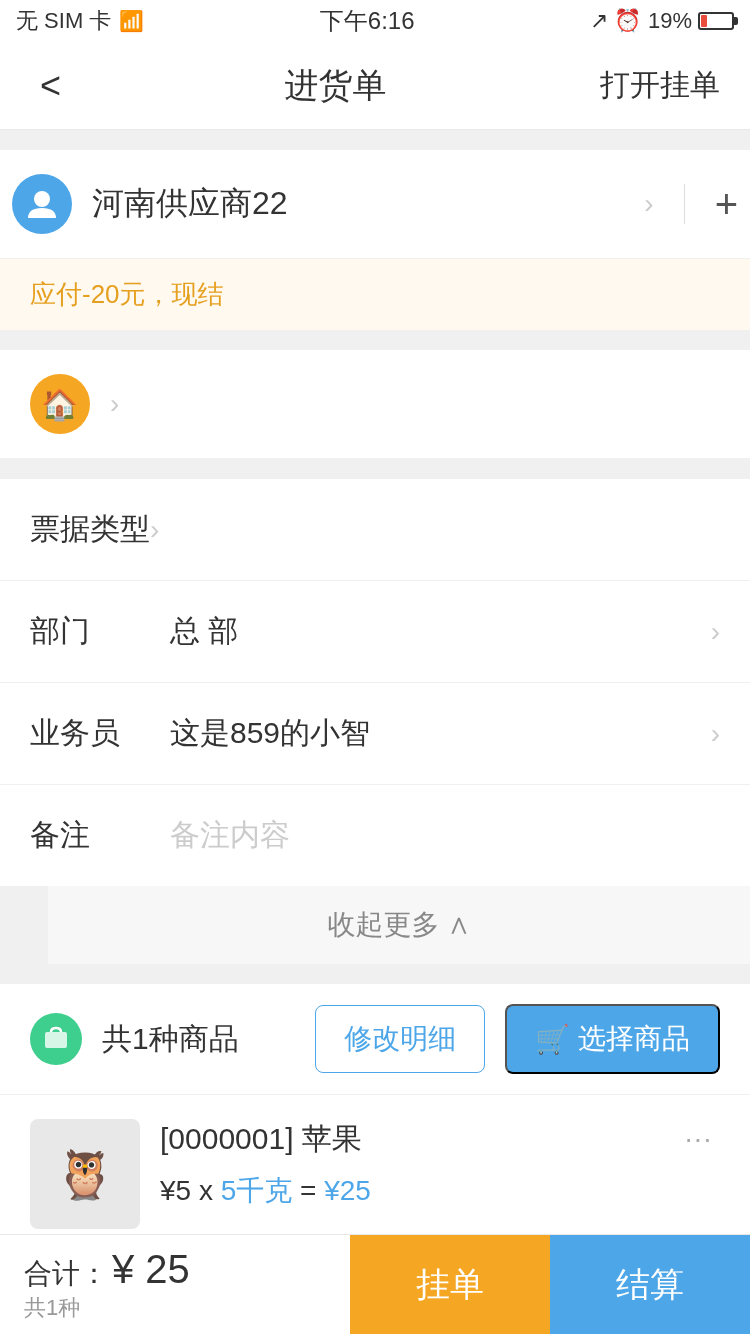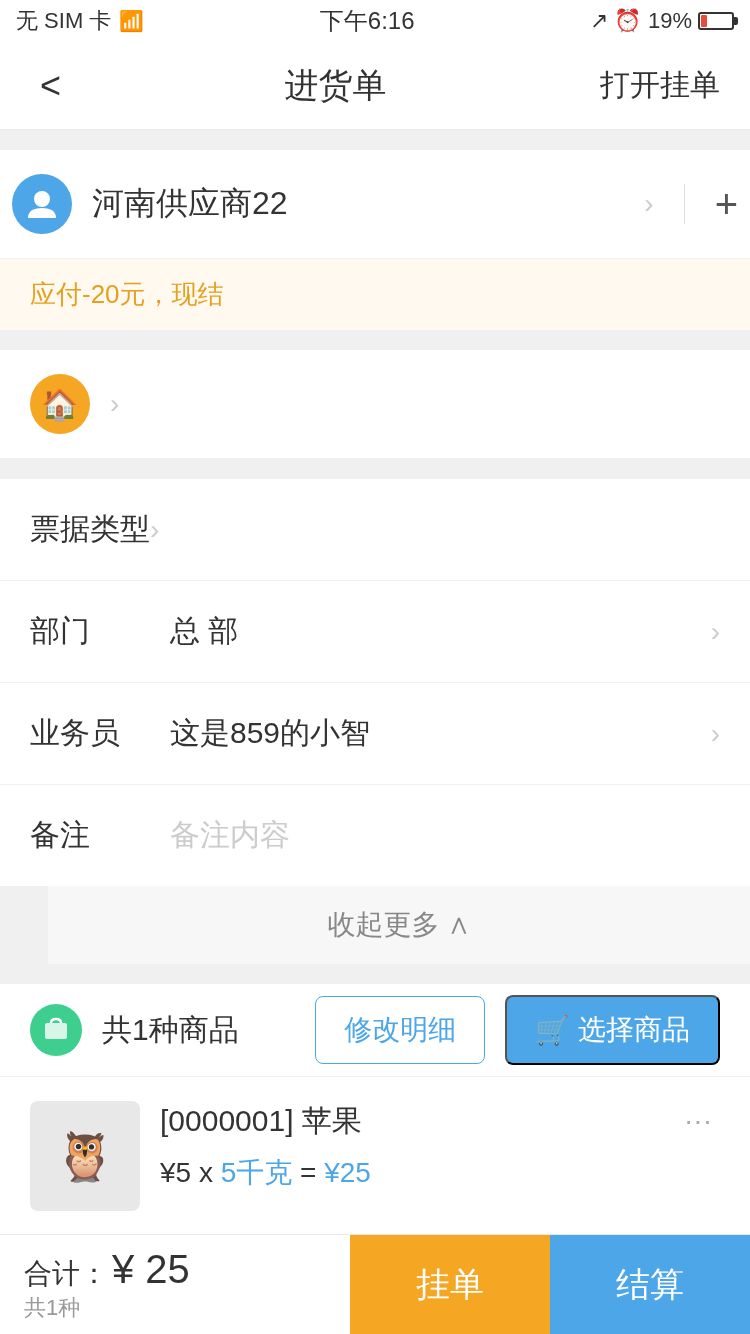--- a/index.html
+++ b/index.html
@@ -193,21 +193,21 @@
       font-size: 28px;
       color: #888;
       cursor: pointer;
       margin-left: 48px;
     }
 
     
     .product-header {
       display: flex;
       align-items: center;
-      padding: 11px 30px;
+      padding: 20px 30px;
       background: #fff;
       gap: 20px;
     }
     .product-header-icon {
       width: 52px;
       height: 52px;
       border-radius: 50%;
       background: #3ecf8e;
       display: flex;
       align-items: center;

